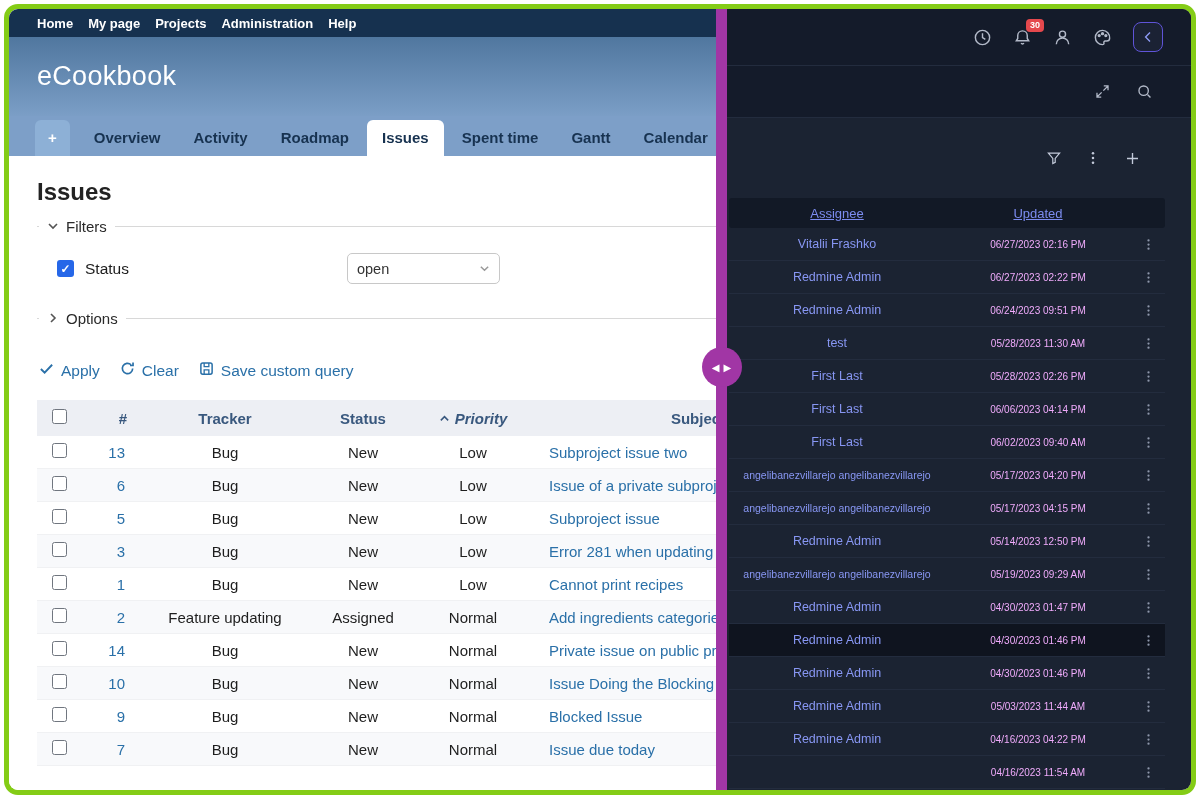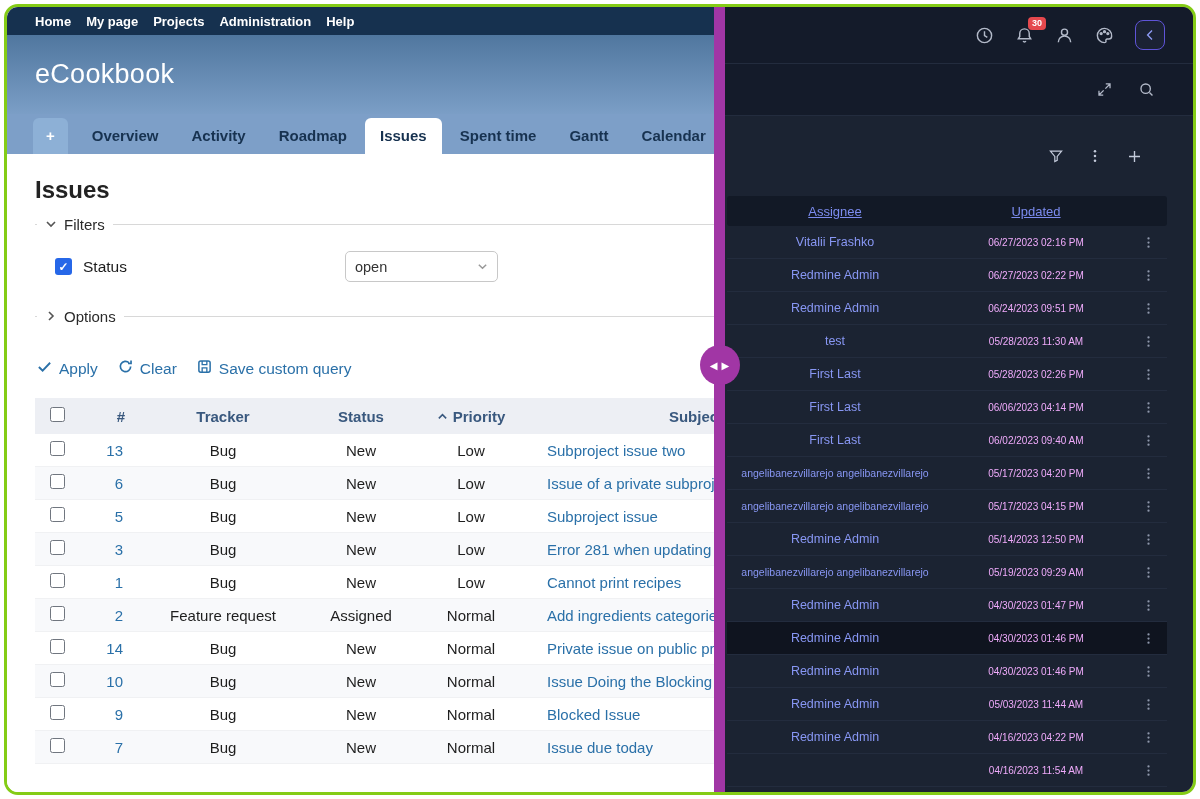--- a/index.html
+++ b/index.html
@@ -1,17 +1,17 @@
 <!DOCTYPE html>
 <html><head>
 <meta charset="utf-8">
 <style>
   * { margin:0; padding:0; box-sizing:border-box; }
   html,body { width:1200px; height:799px; background:#fff; font-family:"Liberation Sans", sans-serif; }
-  .frame { position:absolute; left:4px; top:4px; width:1192px; height:791px; border:3px solid #84cc16;
+  .frame { position:absolute; left:4px; top:4px; width:1192px; height:791px; border:5px solid #84cc16;
            border-radius:14px; overflow:hidden; background:#fff; }
 
   
   .pane-left { position:absolute; left:0; top:0; width:712px; height:100%; overflow:hidden; background:#fff; }
   .pane-left .inner { width:880px; }
   .topmenu { height:28px; background:#16314f; display:flex; align-items:center; gap:15px; padding:0 28px; }
   .topmenu a { color:#fff; font-size:13px; font-weight:700; text-decoration:none; cursor:pointer; }
   .project-header { height:79px; background:linear-gradient(180deg,#50779f,#7b9ec6); display:flex; align-items:center; padding:0 28px; }
   .project-header h1 { color:#fff; font-size:27px; font-weight:500; letter-spacing:.3px; }
   .tabsbar { height:40px; background:#7d9fc8; display:flex; align-items:flex-end; padding:0 0 0 26px; gap:3px; }
@@ -35,21 +35,21 @@
 
   table.issues { border-collapse:collapse; margin-top:20px; width:830px; table-layout:fixed; font-size:15px; }
   .issues thead th { background:#edeff4; color:#39587e; font-weight:700; padding:9px 4px; text-align:center; cursor:pointer; }
   .issues td { padding:7px 4px; border-bottom:1px solid #f0f1f3; color:#1e1e1e; text-align:center; white-space:nowrap; }
   .issues tbody tr:nth-child(even) { background:#f8f9fb; }
   .issues td.c-id { text-align:right; padding-right:16px; }
   .issues th.h-id { text-align:right; padding-right:14px; }
   .issues td.c-subject { text-align:left; padding-left:20px; }
   .issues a { color:#2a70a8; text-decoration:none; font-weight:500; cursor:pointer; }
   .cb-empty { width:15px; height:15px; border:1.5px solid #70767f; border-radius:2.5px; background:#fff; display:inline-block; cursor:pointer; }
-  .sort-wrap { display:inline-flex; align-items:center; gap:5px; }
+  .sort-wrap { display:inline-flex; align-items:center; gap:5px;font-style:italic; }
 
   
   .pane-right { position:absolute; left:712px; top:0; right:0; height:100%; background:#1b2332; overflow:hidden; }
   .dp-topbar { height:57px; background:#141b2a; border-bottom:1px solid #232c3e; display:flex; align-items:center;
                justify-content:flex-end; gap:14px; padding-right:28px; }
   .iconbtn { display:flex; align-items:center; justify-content:center; width:26px; height:26px; cursor:pointer; position:relative; }
   .badge { position:absolute; top:-5px; right:-9px; background:#e5484d; color:#fff; font-size:9px; font-weight:700;
            border-radius:4px; padding:2px 4px; line-height:1; }
   .backbtn { width:30px; height:30px; border:1px solid #5f54d8; border-radius:8px; background:#1b2234;
              display:flex; align-items:center; justify-content:center; margin-left:4px; cursor:pointer; }
@@ -232,21 +232,21 @@
                 <td><span class="cb-empty"></span></td>
                 <td class="c-id"><a>1</a></td>
                 <td>Bug</td>
                 <td>New</td>
                 <td>Low</td>
                 <td class="c-subject"><a>Cannot print recipes</a></td>
               </tr>
               <tr>
                 <td><span class="cb-empty"></span></td>
                 <td class="c-id"><a>2</a></td>
-                <td>Feature request</td>
+                <td>Feature updating</td>
                 <td>Assigned</td>
                 <td>Normal</td>
                 <td class="c-subject"><a>Add ingredients categories</a></td>
               </tr>
               <tr>
                 <td><span class="cb-empty"></span></td>
                 <td class="c-id"><a>14</a></td>
                 <td>Bug</td>
                 <td>New</td>
                 <td>Normal</td>

